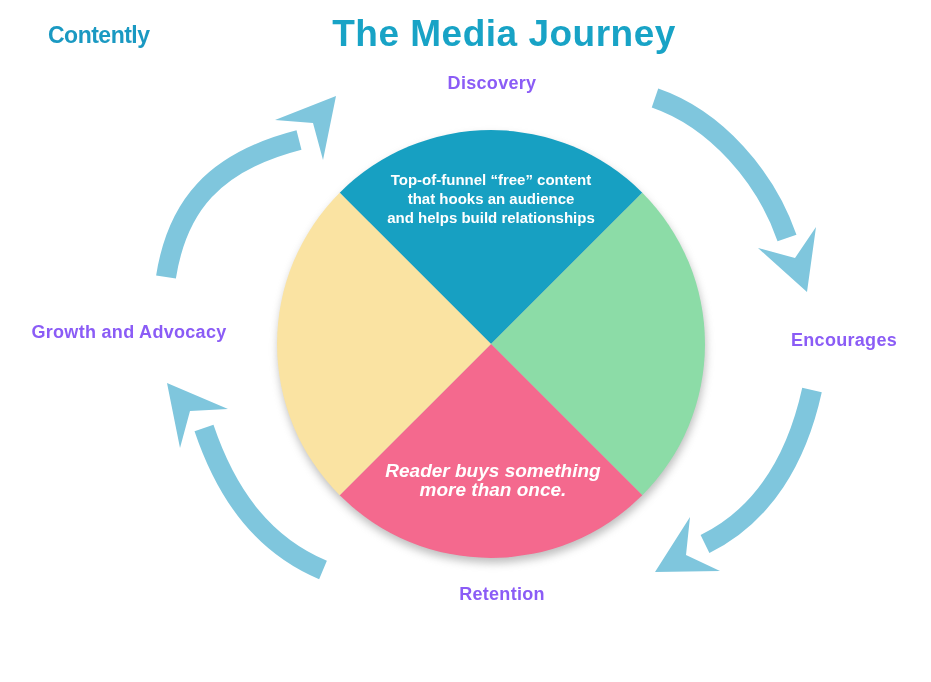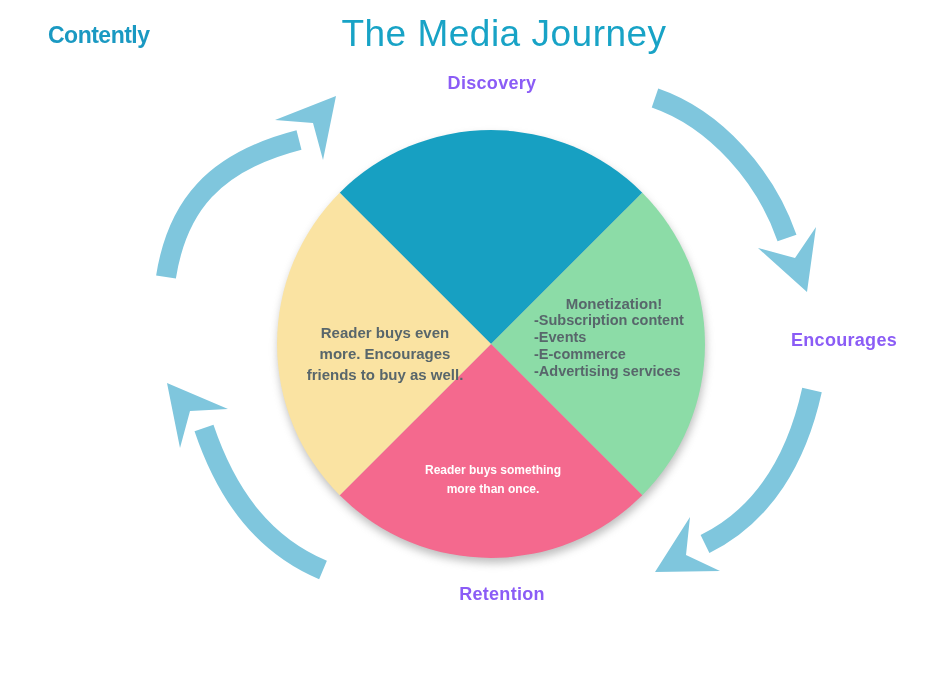--- a/index.html
+++ b/index.html
@@ -10,39 +10,39 @@
   .abs{position:absolute;}
   .cx{transform:translateX(-50%);}
   svg{position:absolute;left:0;top:0;}
   .pie-group{filter:drop-shadow(1px 5px 4px rgba(110,110,110,0.45));}
   .logo{
     left:36px;top:22px;font-size:23px;font-weight:bold;color:#1a99c2;
     letter-spacing:-0.5px;
     margin-left:12px;
   }
   .title{
-    left:504px;top:13px;font-size:37px;font-weight:normal;color:#18a3c6;
+    left:504px;top:13px;font-size:37px;font-weight:bold;color:#18a3c6;
     white-space:nowrap;letter-spacing:0.5px;
   }
   .stage-label{
     font-size:18px;font-weight:bold;color:#8b5cf6;white-space:nowrap;
     letter-spacing:0.3px;
   }
   .lbl-discovery{left:492px;top:73px;}
   .lbl-conversion{left:844px;top:330px;}
   .lbl-retention{left:502px;top:584px;}
   .lbl-growth{left:129px;top:322px;}
   .seg-text{
     font-weight:bold;text-align:center;white-space:pre-line;line-height:19px;
   }
   .seg-light{color:#ffffff;}
   .seg-dark{color:#58666b;}
   .seg-discovery{left:491px;top:170px;font-size:15px;}
   .seg-growth{left:385px;top:322px;font-size:15px;line-height:21px;}
-  .seg-retention{left:493px;top:461px;font-size:12px;}
+  .seg-retention{left:493px;top:461px;font-size:19px;font-style:italic;}
   .mon-block{left:534px;top:295px;width:160px;color:#58666b;font-weight:bold;}
   .mon-title{font-size:15px;text-align:center;line-height:17px;}
   .mon-item{font-size:14.5px;text-align:left;line-height:17px;white-space:nowrap;}
 </style>
 </head>
 <body>
 
 <div class="canvas">
 
   <svg width="931" height="682" viewBox="0 0 931 682">
@@ -71,28 +71,22 @@
       <polygon points="167,383 228,409 190,411 180,448" fill="#7fc6dd"></polygon>
     </g>
   </svg>
 
   <div class="abs logo">Contently</div>
   <div class="abs cx title">The Media Journey</div>
 
   <div class="abs cx stage-label lbl-discovery">Discovery</div>
   <div class="abs cx stage-label lbl-conversion">Encourages</div>
   <div class="abs cx stage-label lbl-retention">Retention</div>
+  <div class="abs cx stage-label lbl-growth">Growth and Advocacy</div>
 
-  <div class="abs cx seg-text seg-dark seg-growth">Reader buys even
-more. Encourages
-friends to buy as well.</div>
+  <div class="abs cx seg-text seg-light seg-discovery">Top-of-funnel “free” content
+that hooks an audience
+and helps build relationships</div>
   <div class="abs cx seg-text seg-light seg-retention">Reader buys something
 more than once.</div>
 
-  <div class="abs mon-block">
-    <div class="mon-title">Monetization!</div>
-    <div class="mon-item">-Subscription content</div>
-    <div class="mon-item">-Events</div>
-    <div class="mon-item">-E-commerce</div>
-    <div class="mon-item">-Advertising services</div>
-  </div>
 
 </div>
 
 </body></html>

